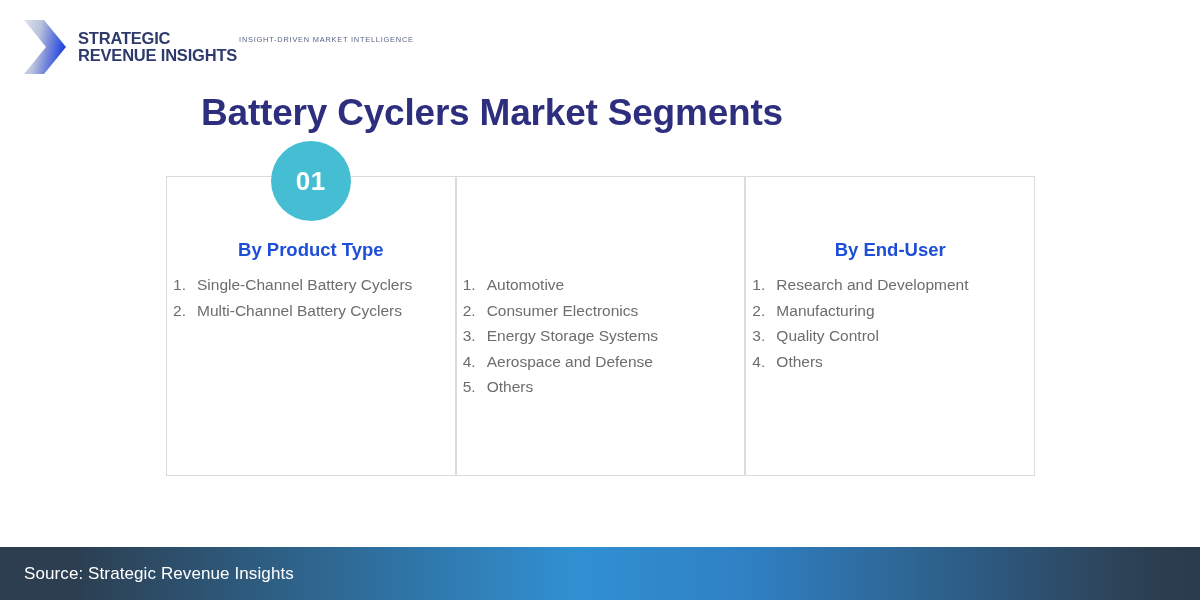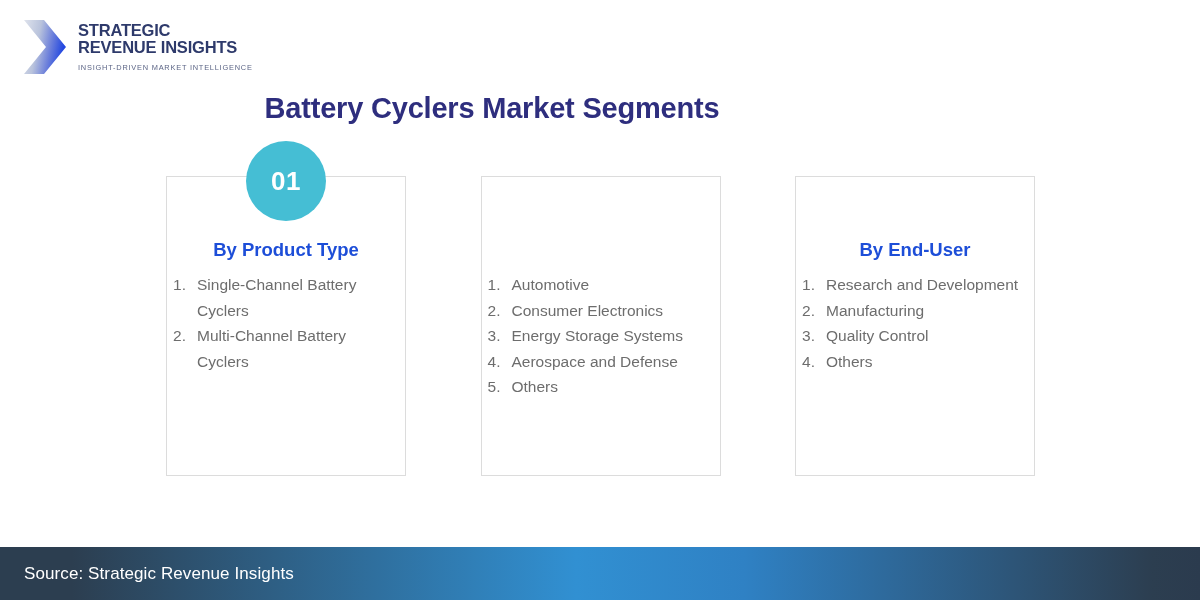--- a/index.html
+++ b/index.html
@@ -17,50 +17,50 @@
     background:#ffffff;
   }
 
   
   .logo-block {
     position:absolute; left:22px; top:18px;
     display:flex; align-items:center; gap:10px;
   }
   .logo-mark { width:46px; height:58px; display:block; }
 
-  .logo-text { display:flex; flex-direction:column; gap:2px; }
+  .logo-text { display:flex; flex-direction:row; gap:2px; }
   .logo-name {
     font-size:16.5px; font-weight:bold; line-height:1.02;
     color:#2E3A6B; letter-spacing:-0.2px;
     font-family:"Liberation Sans", sans-serif;
   }
   .logo-tagline {
     margin-top:5px;
     font-size:7.4px; letter-spacing:0.78px;
     color:#5B6485; font-weight:normal;
     white-space:nowrap;
   }
 
   
   .page-title {
     position:absolute; top:92px; left:0; width:984px;
     text-align:center;
-    font-size:29px; font-weight:bold; color:#2E2E7E;
+    font-size:37px; font-weight:bold; color:#2E2E7E;
     letter-spacing:-0.2px;
   }
 
   
   .cards {
     position:absolute; left:166px; top:176px;
     width:869px; height:300px;
     display:flex; justify-content:space-between;
   }
   .card {
     position:relative;
-    width:240px; height:300px;
+    width:290px; height:300px;
     border:1px solid #dcdcdc;
     background:#ffffff;
     padding-left:16px;
   }
   .card-badge {
     position:absolute; top:-36px; left:50%;
     transform:translateX(-50%);
     width:80px; height:80px; border-radius:50%;
     display:flex; align-items:center; justify-content:center;
     color:#ffffff; font-size:26px; font-weight:bold;

